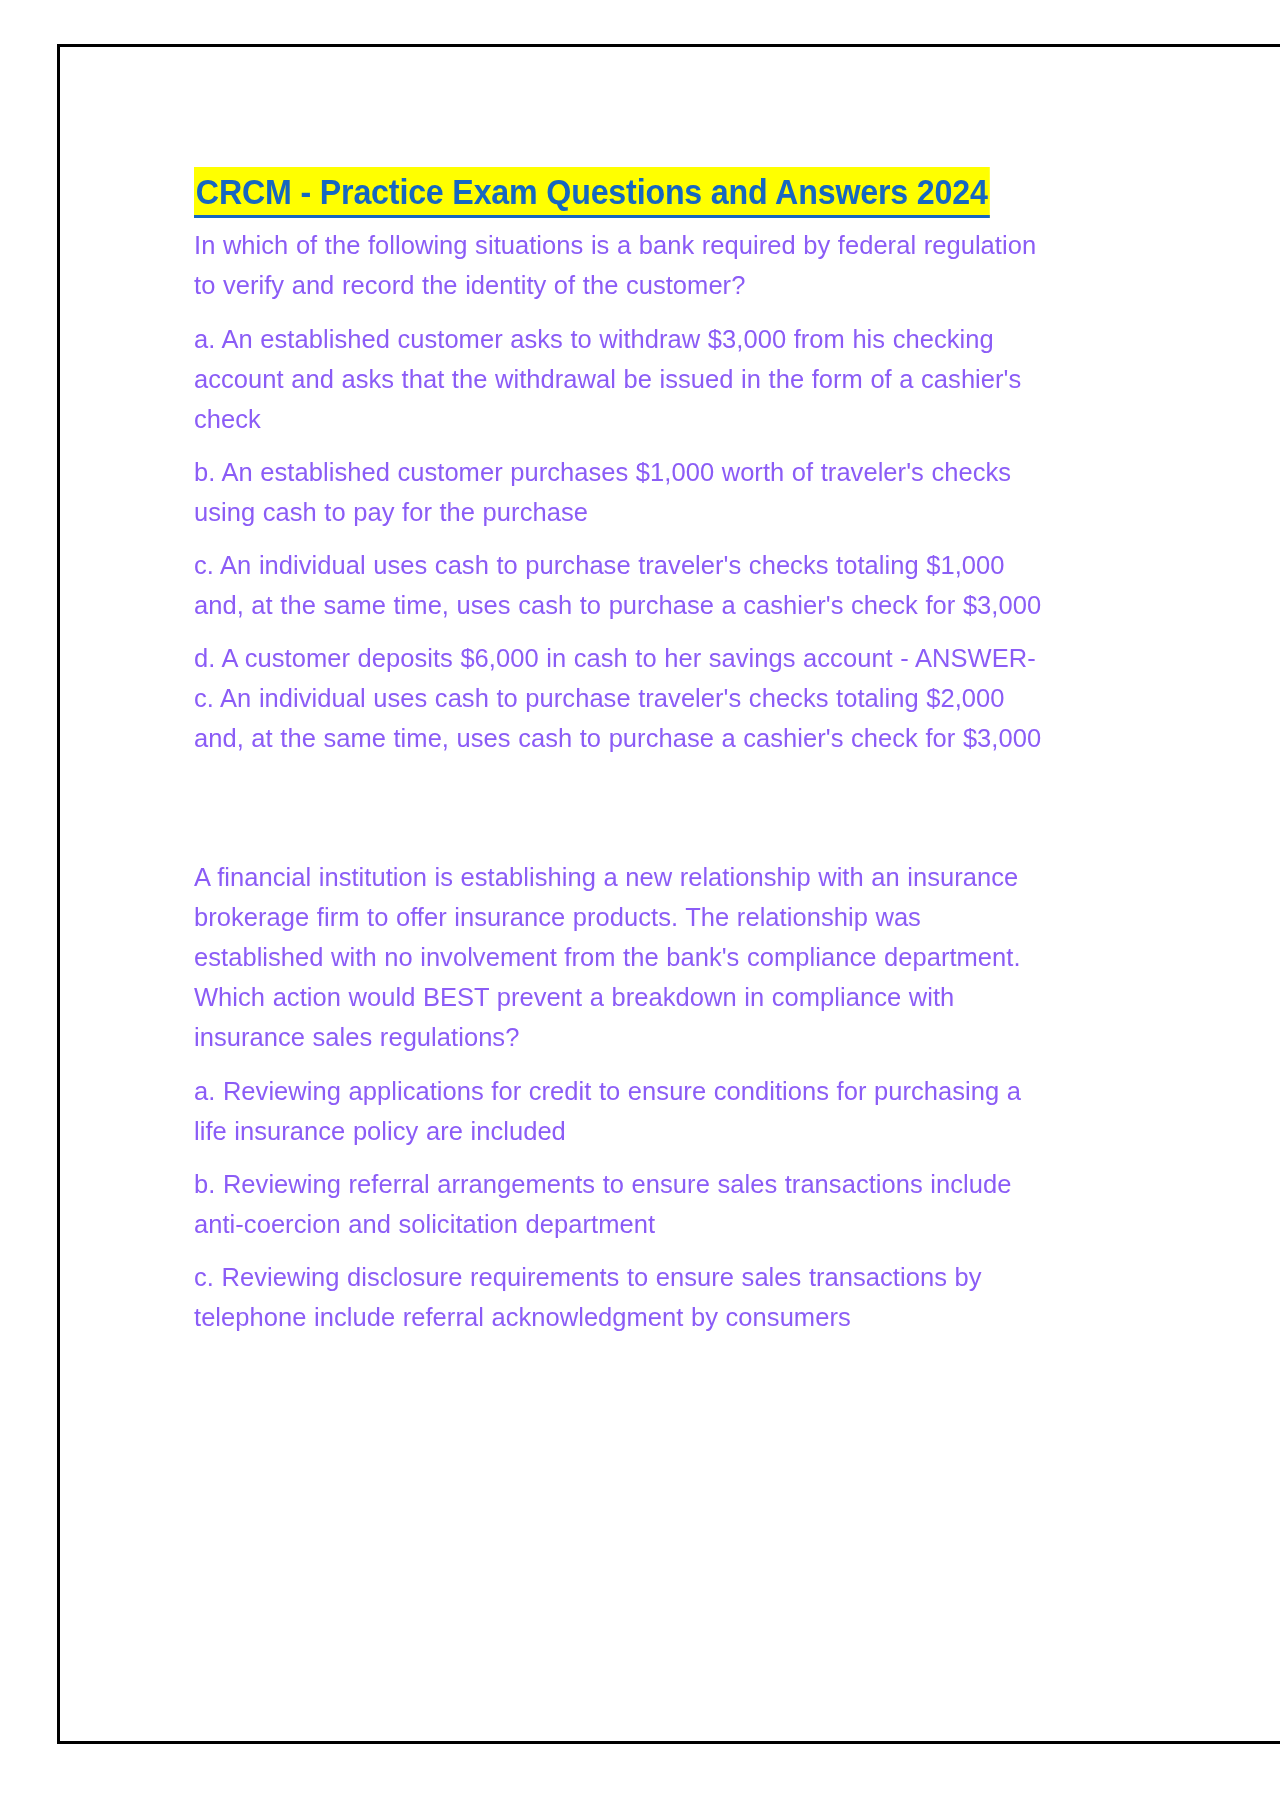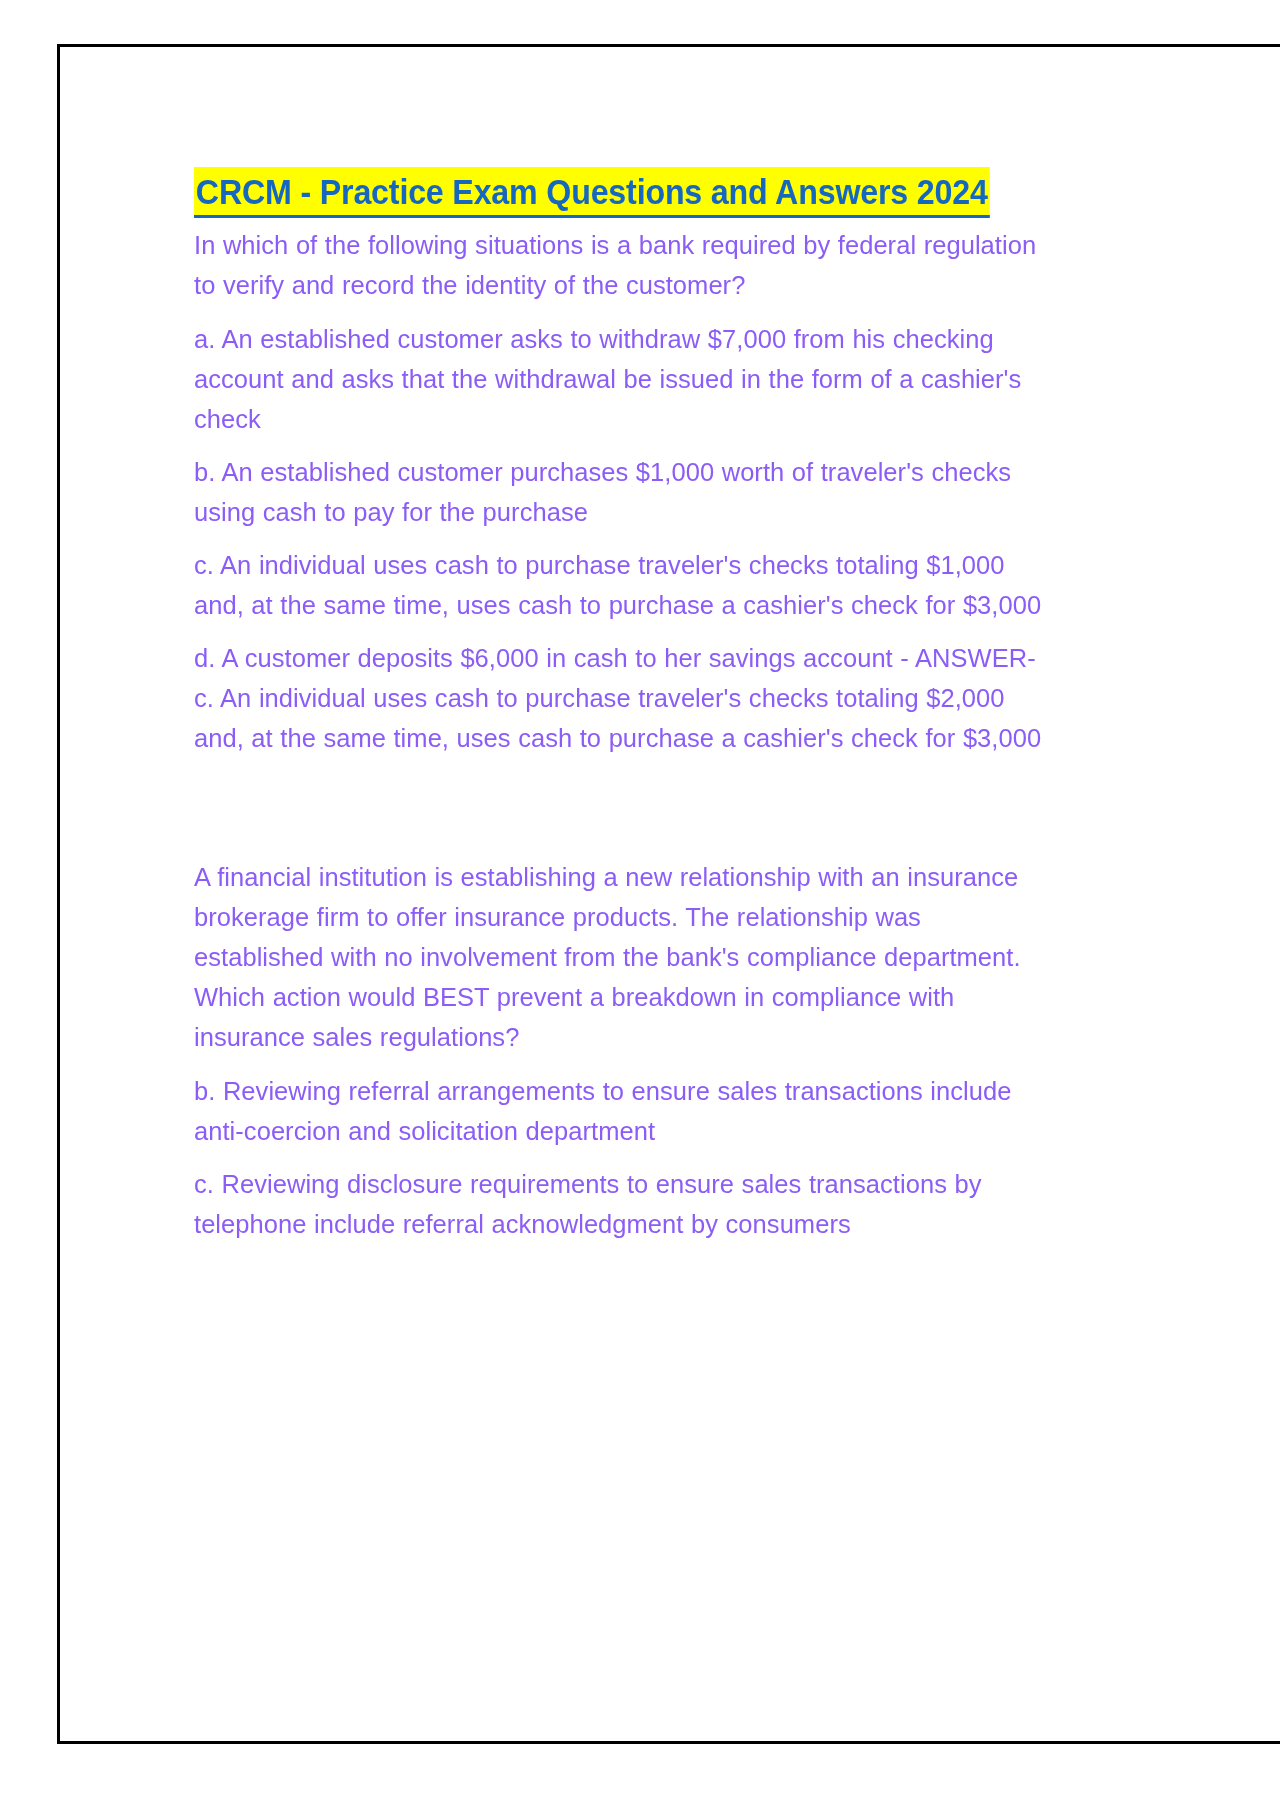--- a/index.html
+++ b/index.html
@@ -87,31 +87,32 @@
   <div id="doc-content">
 
     <div class="title-wrap">
       <span class="title-hl"><span id="doc-title">CRCM - Practice Exam Questions and Answers 2024</span></span>
     </div>
 
     <div class="spacer-sm"></div>
 
     <p class="para q-stem">In which of the following situations is a bank required by federal regulation to verify and record the identity of the customer?</p>
 
-    <p class="para">a. An established customer asks to withdraw $7,000 from his checking account and asks that the withdrawal be issued in the form of a cashier's check</p>
+    <p class="para">a. An established customer asks to withdraw $3,000 from his checking account and asks that the withdrawal be issued in the form of a cashier's check</p>
 
     <p class="para">b. An established customer purchases $1,000 worth of traveler's checks using cash to pay for the purchase</p>
 
     <p class="para">c. An individual uses cash to purchase traveler's checks totaling $1,000 and, at the same time, uses cash to purchase a cashier's check for $3,000</p>
 
     <p class="para">d. A customer deposits $6,000 in cash to her savings account - ANSWER-c. An individual uses cash to purchase traveler's checks totaling $2,000 and, at the same time, uses cash to purchase a cashier's check for $3,000</p>
 
     <div class="block-gap"></div>
 
     <p class="para q-stem">A financial institution is establishing a new relationship with an insurance brokerage firm to offer insurance products. The relationship was established with no involvement from the bank's compliance department. Which action would BEST prevent a breakdown in compliance with insurance sales regulations?</p>
 
+    <p class="para">a. Reviewing applications for credit to ensure conditions for purchasing a life insurance policy are included</p>
 
     <p class="para">b. Reviewing referral arrangements to ensure sales transactions include anti-coercion and solicitation department</p>
 
     <p class="para">c. Reviewing disclosure requirements to ensure sales transactions by telephone include referral acknowledgment by consumers</p>
 
   </div>
 </div>
 
 </body></html>

